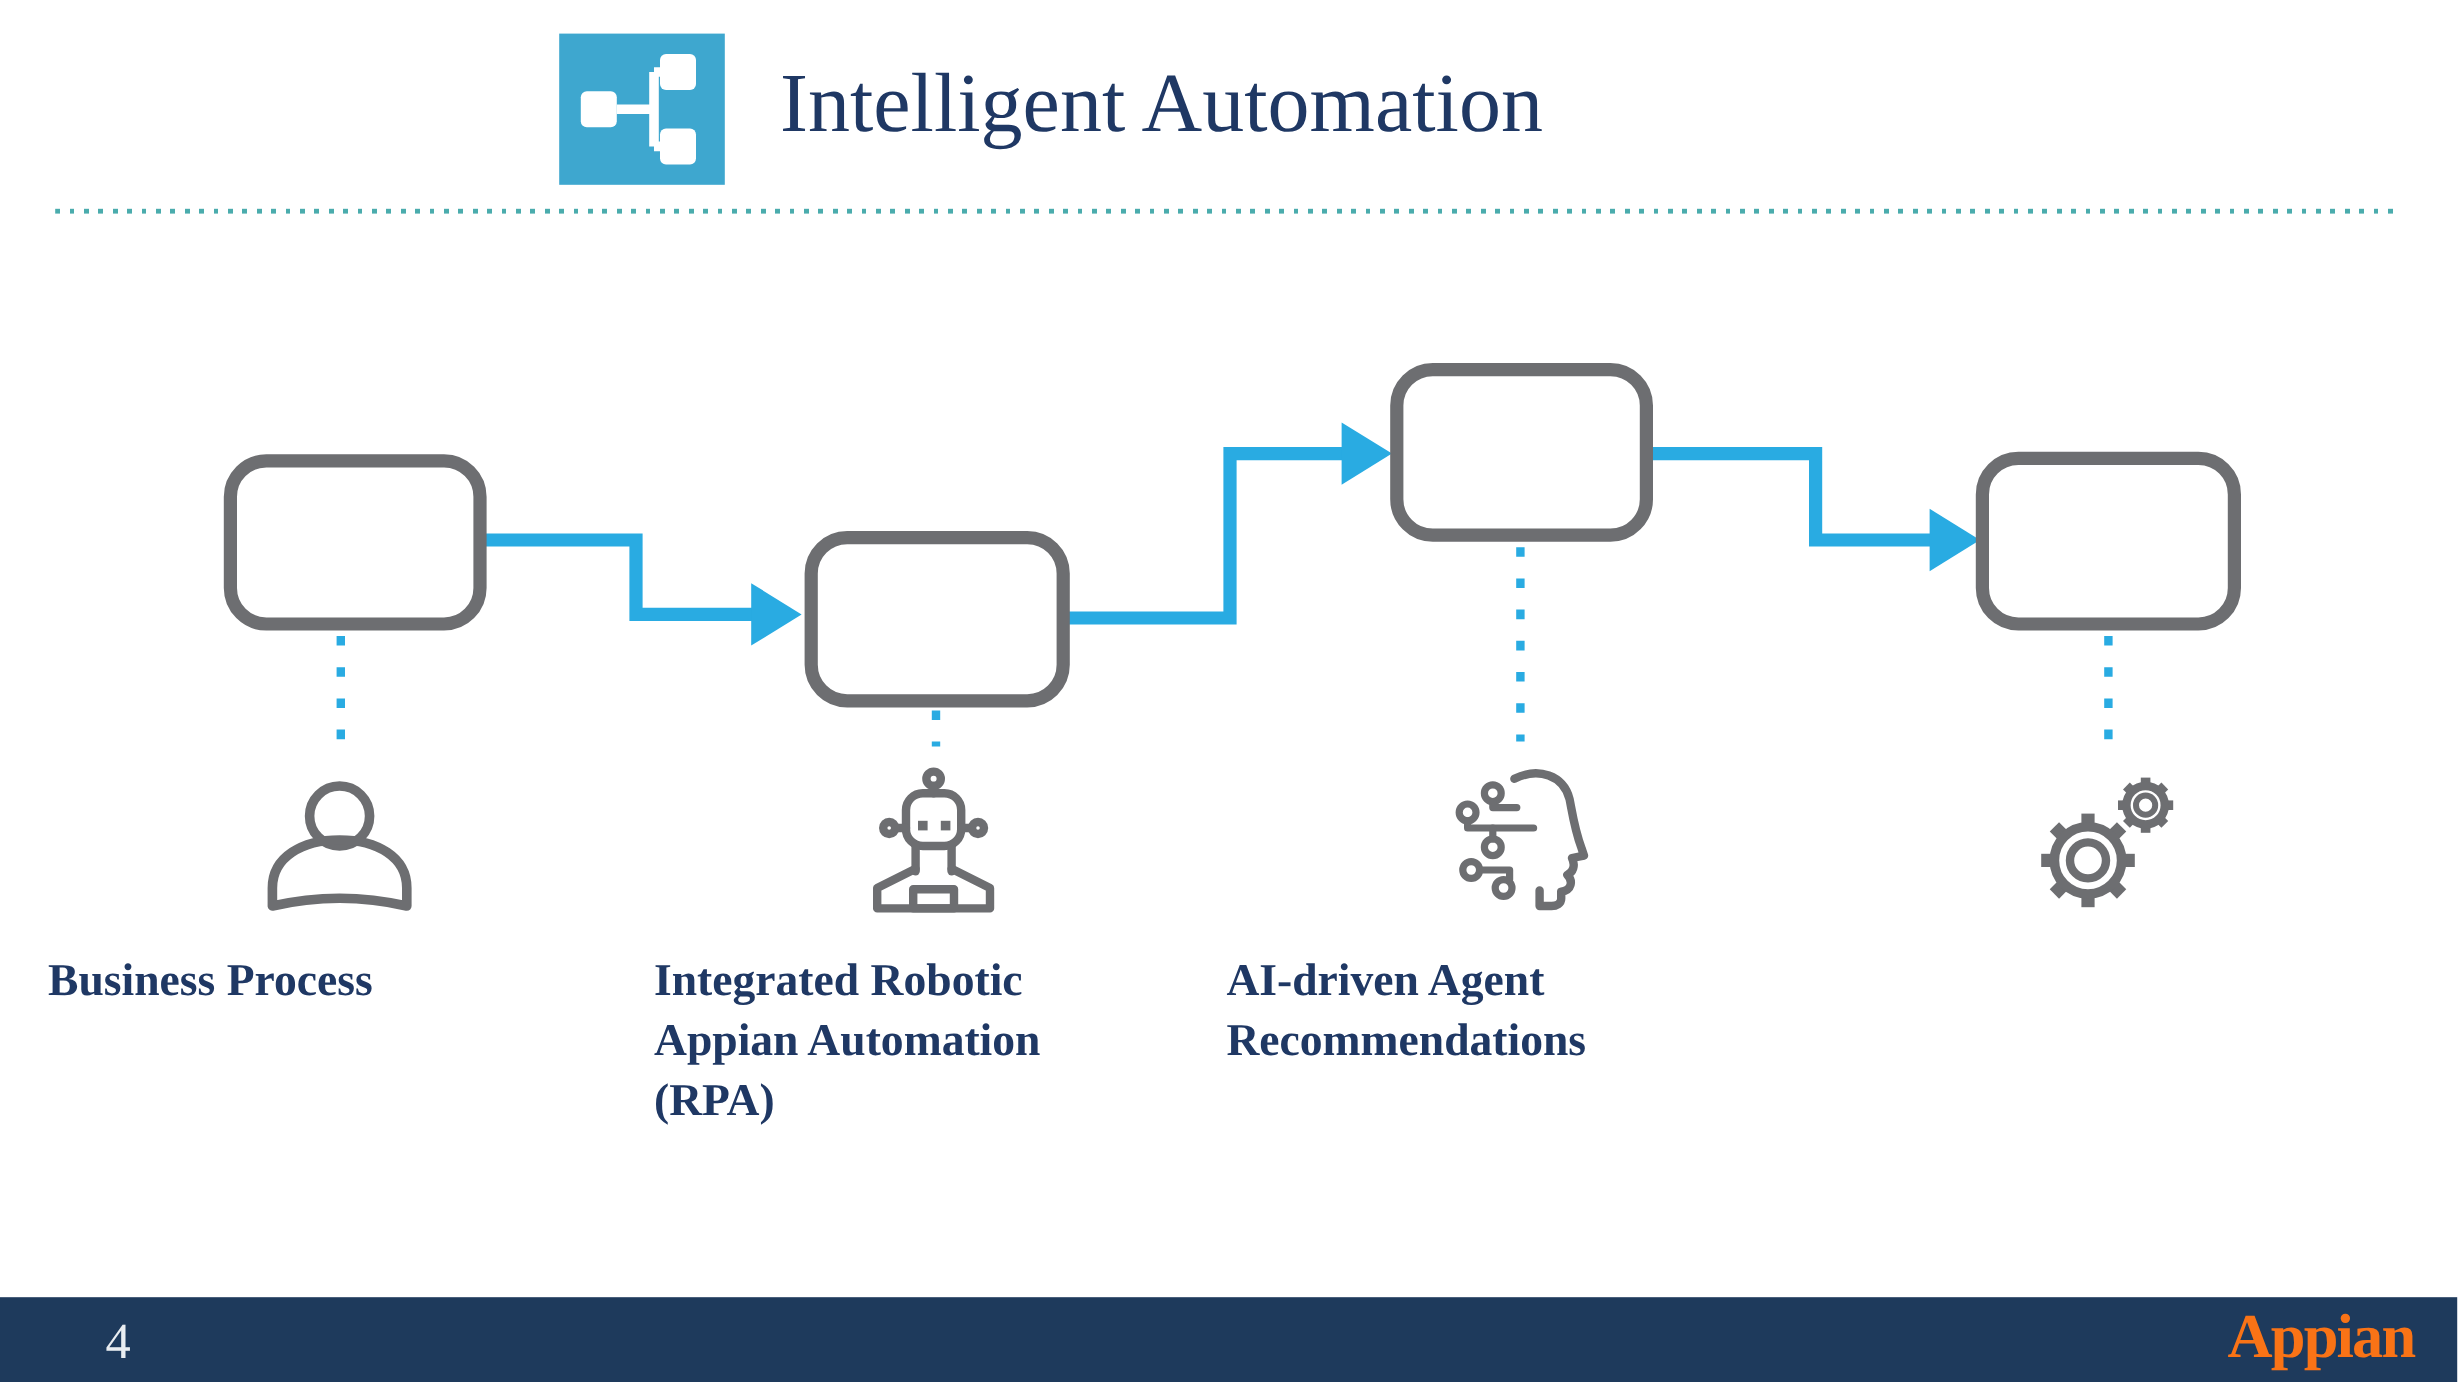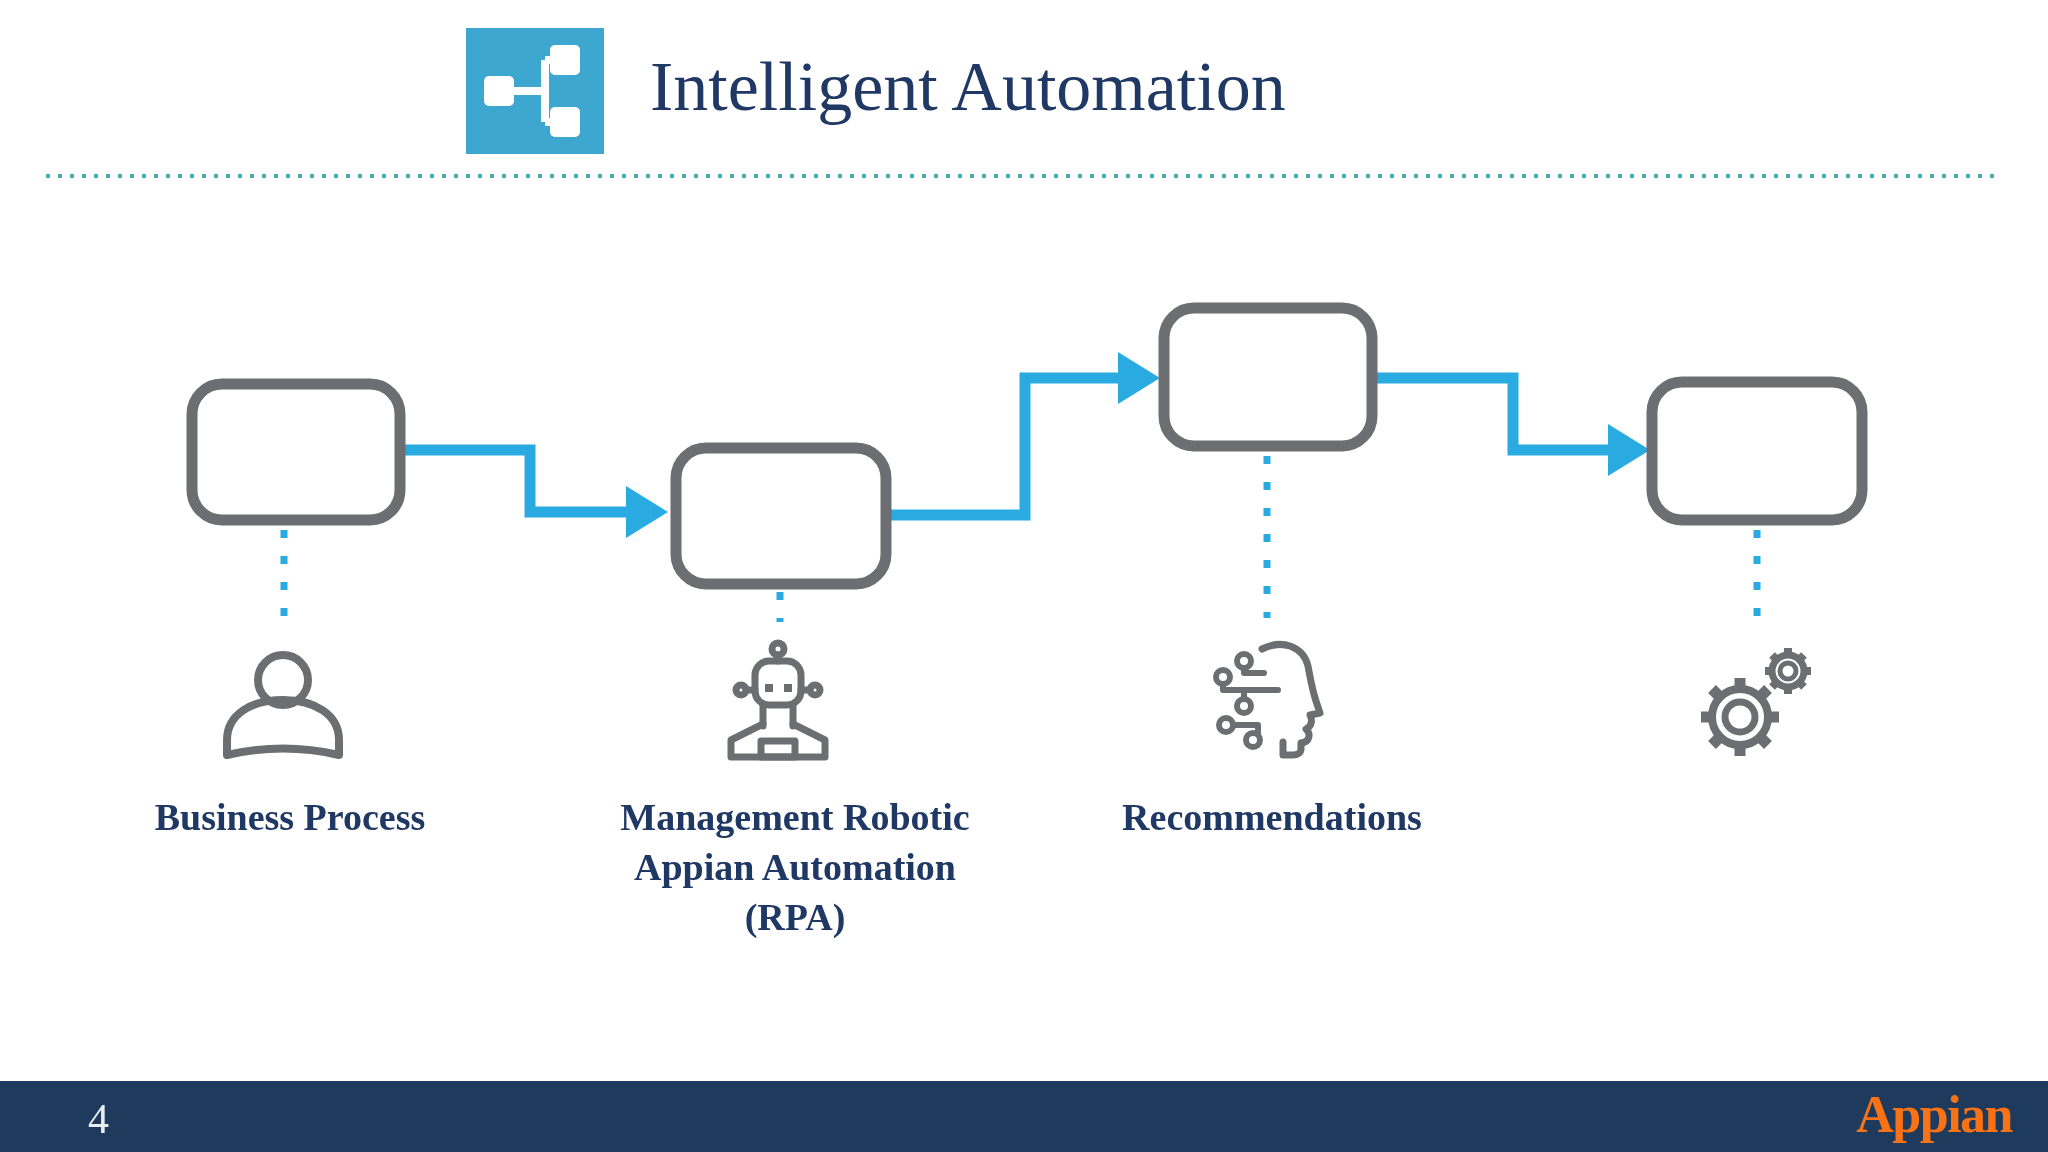--- a/index.html
+++ b/index.html
@@ -14,21 +14,21 @@
   .page-title {
     position:absolute; left:650px; top:50px; font-size:70px; line-height:74px;
     color:#1f3864; white-space:nowrap;
   }
   .separator {
     position:absolute; left:46px; top:174px; width:1952px; height:4px;
     background:repeating-linear-gradient(90deg,#4aacad 0 4px,transparent 4px 12px);
   }
   .diagram-svg { position:absolute; left:0; top:0; width:2048px; height:1152px; }
   .step-label {
-    position:absolute; top:792px; width:500px; text-align:center;
+    position:absolute; top:792px; width:500px; text-align:left;
     font-weight:bold; font-size:38px; line-height:50px; color:#1f3864;
   }
   .label-1 { left:40px; }
   .label-2 { left:545px; }
   .label-3 { left:1022px; }
   .label-4 { left:1506px; }
   .footer-bar {
     position:absolute; left:0; top:1081px; width:2048px; height:71px;
     background:#1e3a5c;
   }
@@ -154,25 +154,26 @@
       </g>
       <circle cx="1788" cy="671" r="16" stroke-width="7"></circle>
       <circle cx="1788" cy="671" r="8" stroke-width="5"></circle>
     </g>
   </svg>
 
   <div class="step-label label-1">
     <div>Business Process</div>
   </div>
   <div class="step-label label-2">
-    <div>Management Robotic</div>
+    <div>Integrated Robotic</div>
     <div>Appian Automation</div>
     <div>(RPA)</div>
   </div>
   <div class="step-label label-3">
+    <div>AI-driven Agent</div>
     <div>Recommendations</div>
   </div>
 
   <div class="footer-bar">
     <div class="page-number">4</div>
     <div class="brand-logo">Appian</div>
   </div>
 
 </div>
 

